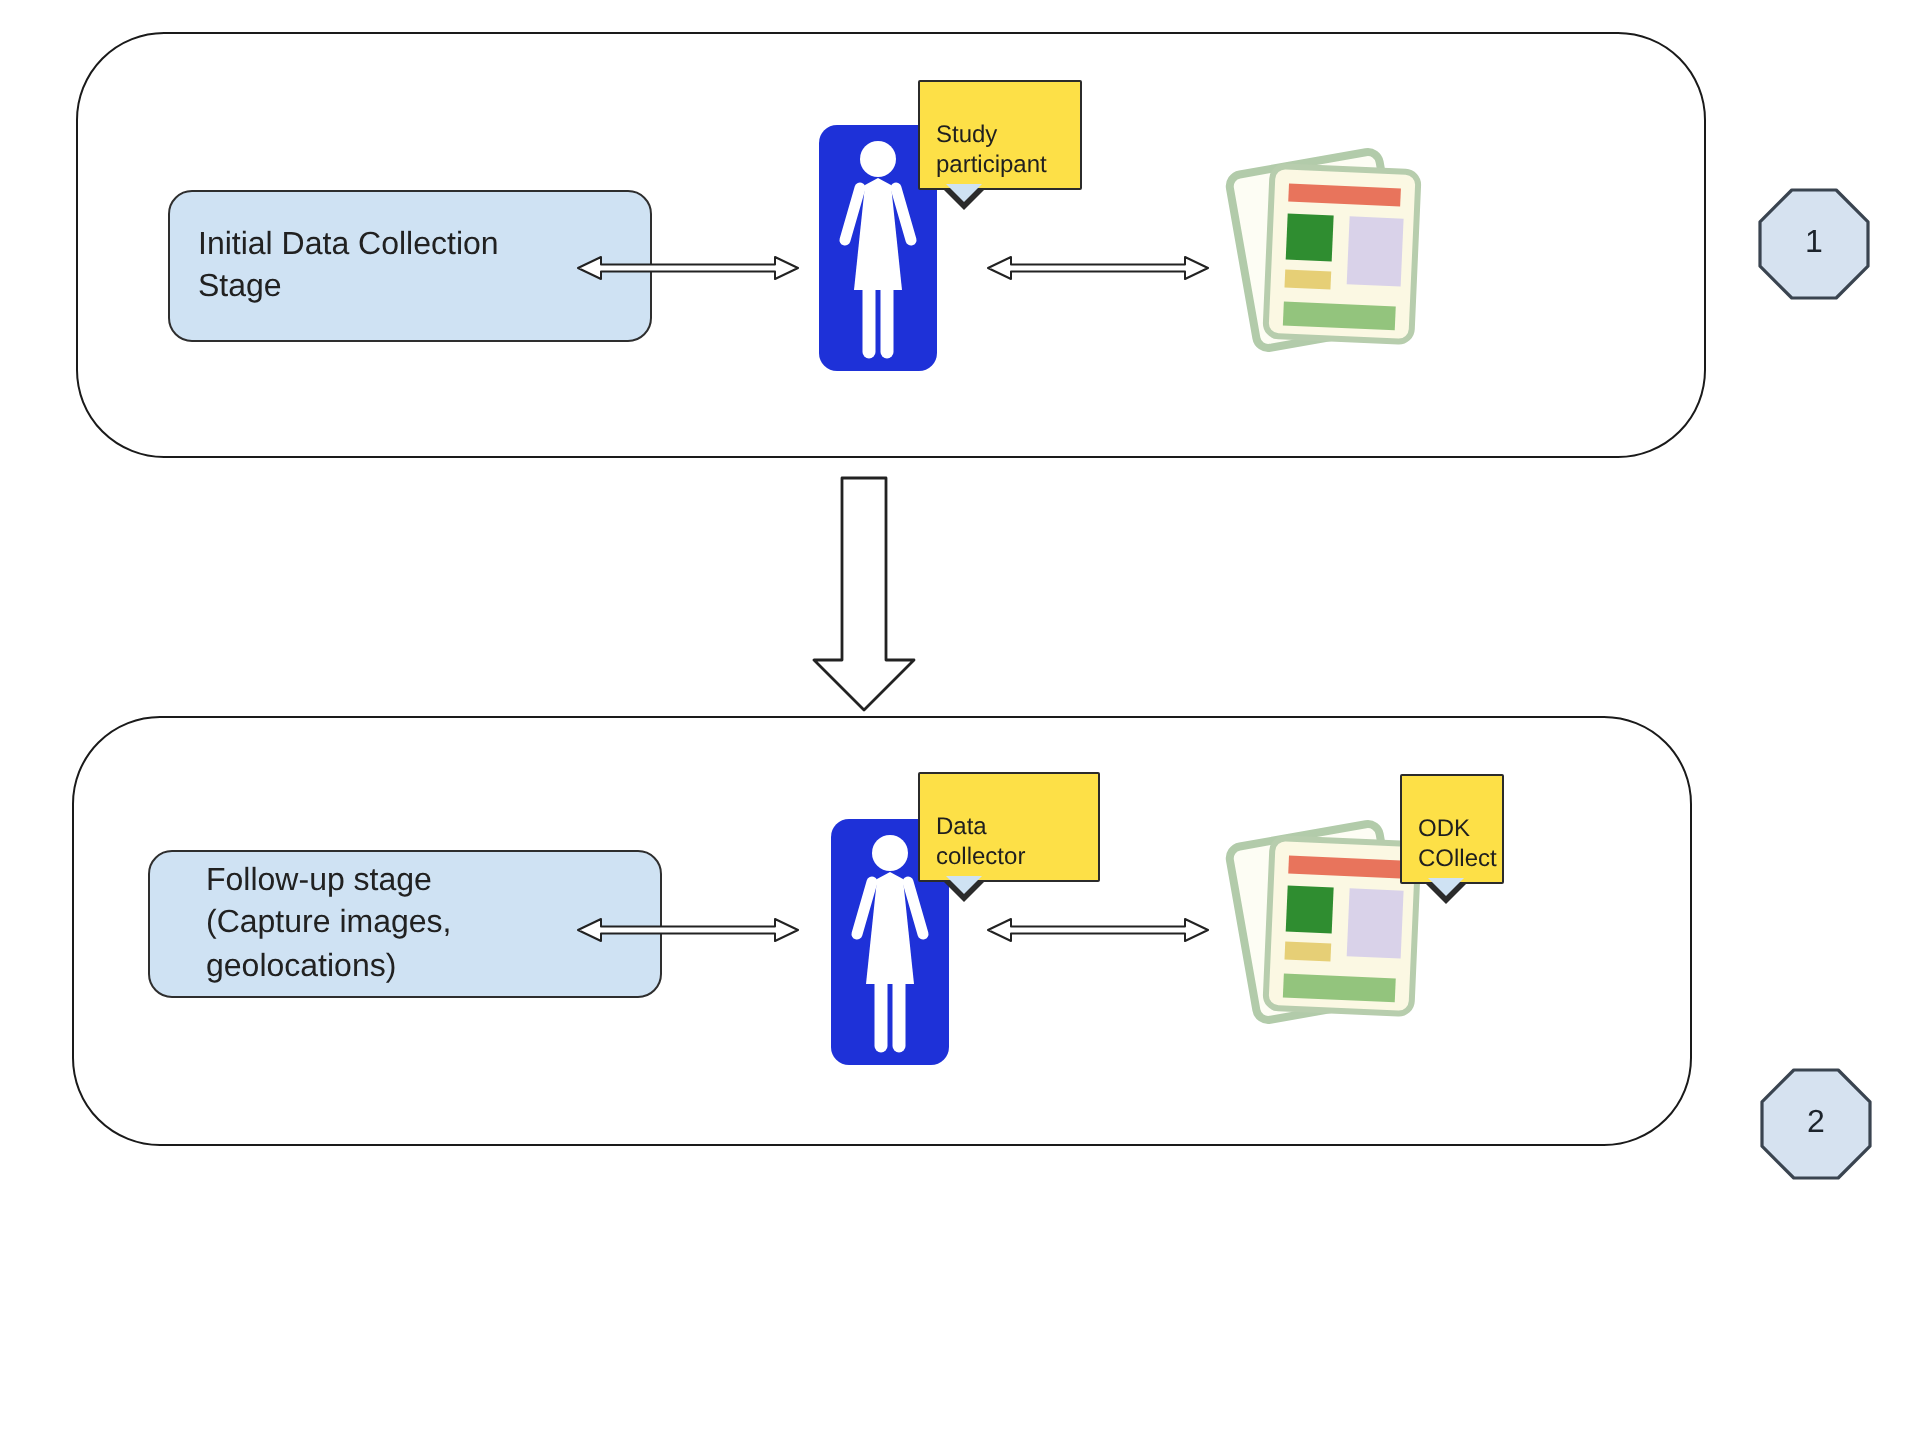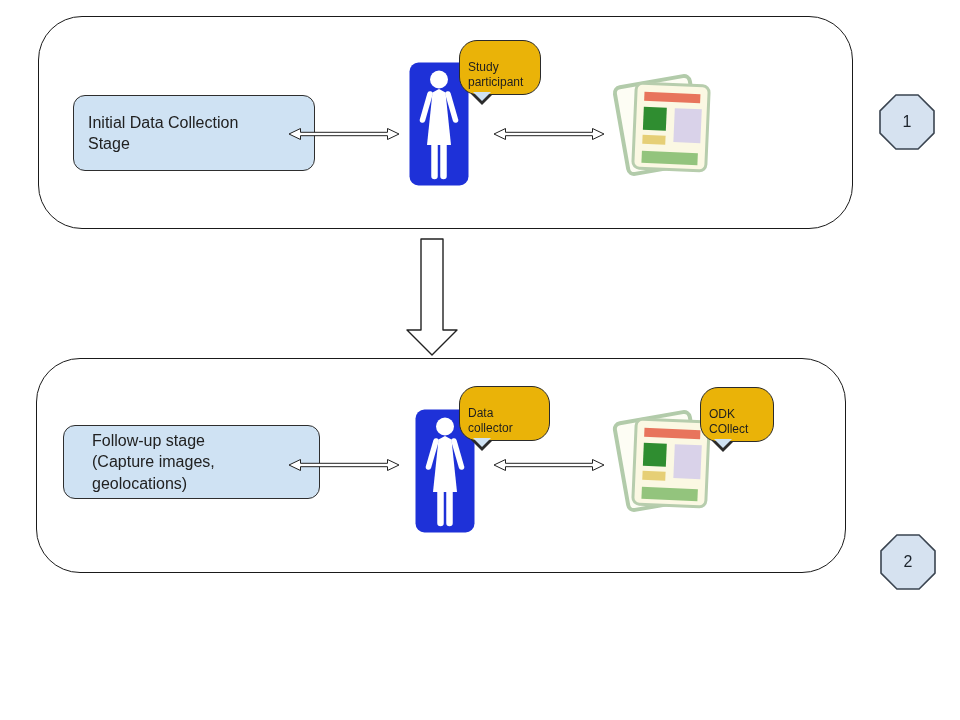--- a/index.html
+++ b/index.html
@@ -9,21 +9,21 @@
   }
   
   .stage{position:absolute;background:#fff;border:1.4px solid #1a1a1a;border-radius:44px;}
   #stage1{left:38px;top:16px;width:813px;height:211px;}
   #stage2{left:36px;top:358px;width:808px;height:213px;}
 
   
   .labelbox{
     position:absolute;background:#cfe2f3;border:1.6px solid #2e2e2e;border-radius:12px;
     display:flex;align-items:center;padding:0 14px;font-size:16px;line-height:1.32;
-    white-space:pre-line;color:#212121;
+    white-space:pre-line;color:#212121;margin-left:11px;
   }
   #stage1 .labelbox{left:34px;top:78px;width:212px;height:74px;}
   #stage2 .labelbox{left:26px;top:66px;width:213px;height:72px;padding-left:28px;}
 
   
   .dbl-arrow{position:absolute;width:112px;height:16px;}
   #stage1 .a-left{left:249px;top:109px;}
   #stage1 .a-right{left:454px;top:109px;}
   #stage2 .a-left{left:251px;top:98px;}
   #stage2 .a-right{left:456px;top:98px;}
@@ -42,32 +42,32 @@
   .card.front{left:16px;top:12px;width:76px;height:88px;border:3px solid #b7cdad;background:#fbf8e3;transform:rotate(2.5deg);}
   .card.front>div{position:absolute;}
   .f-bar-top{left:7px;top:7px;right:7px;height:9px;background:#e8745c;}
   .f-sq{left:7px;top:22px;width:23px;height:23px;background:#2f8d30;}
   .f-lav{left:38px;top:22px;width:27px;height:34px;background:#d9d2e9;}
   .f-yel{left:7px;top:50px;width:23px;height:9px;background:#e6cf76;}
   .f-bot{left:7px;top:66px;right:7px;height:12px;background:#93c47d;}
 
   
   .callout{
-    position:absolute;background:#eab308;border:1.5px solid #2b2b2b;border-radius:18px;
+    position:absolute;background:#fde047;border:1.5px solid #2b2b2b;border-radius:1px;
     padding:5px 8px;font-size:12px;line-height:1.2;white-space:pre-line;z-index:6;
     color:#1f1f1f;box-sizing:border-box;
   }
   .callout::before{content:"";position:absolute;left:11px;bottom:-11px;width:0;height:0;
     border-left:11px solid transparent;border-right:11px solid transparent;border-top:11px solid #2b2b2b;}
   .callout::after{content:"";position:absolute;left:13px;bottom:-7px;width:0;height:0;
     border-left:9px solid transparent;border-right:9px solid transparent;border-top:9px solid #cfe2f3;}
   #stage1 .actor-callout{left:420px;top:23px;width:82px;}
   #stage1 .tool-callout{left:651px;top:36px;width:102px;font-weight:bold;font-size:11.5px;}
   #stage2 .actor-callout{left:422px;top:27px;width:91px;}
-  #stage2 .tool-callout{left:663px;top:28px;width:74px;}
+  #stage2 .tool-callout{left:663px;top:28px;width:52px;}
 
   
   .down-arrow{position:absolute;left:406px;top:238px;width:52px;height:118px;}
 
   
   .octagon{position:absolute;width:56px;height:56px;}
   #oct1{left:879px;top:94px;}
   #oct2{left:880px;top:534px;}
   .octagon svg{position:absolute;left:0;top:0;}
   .octagon .num{

